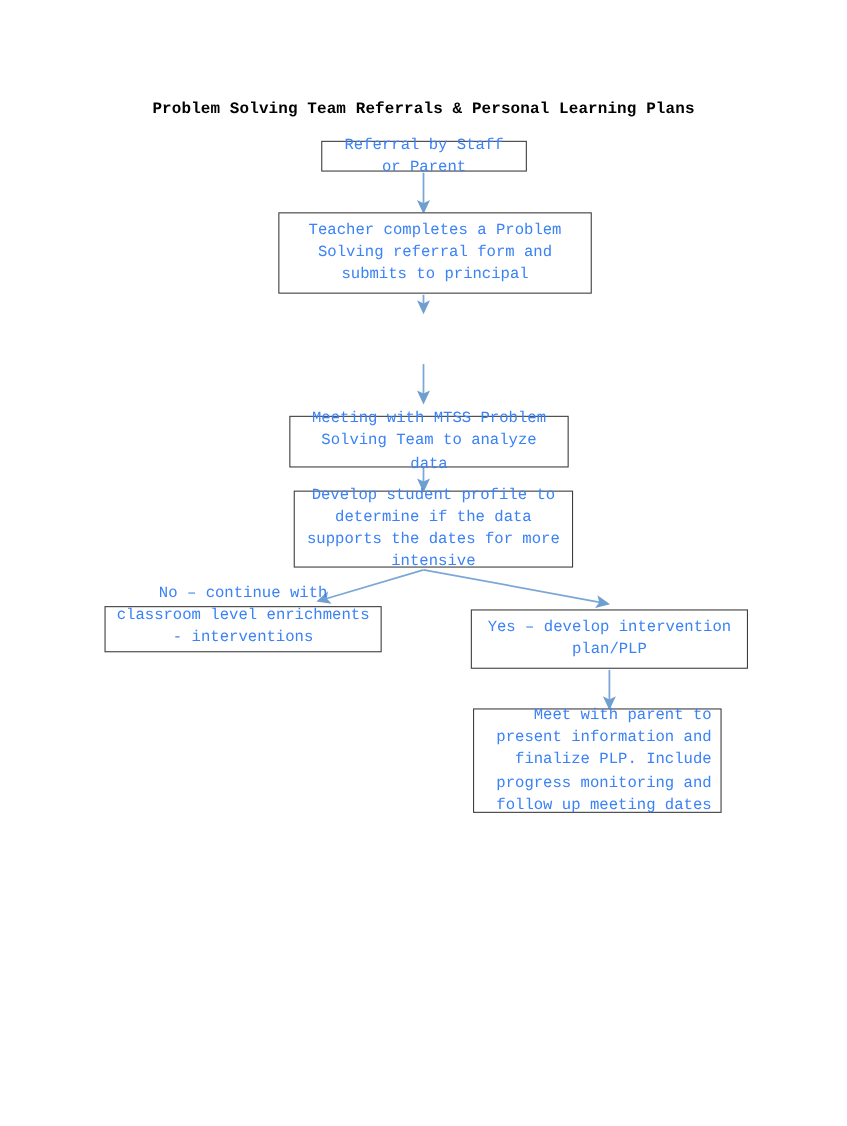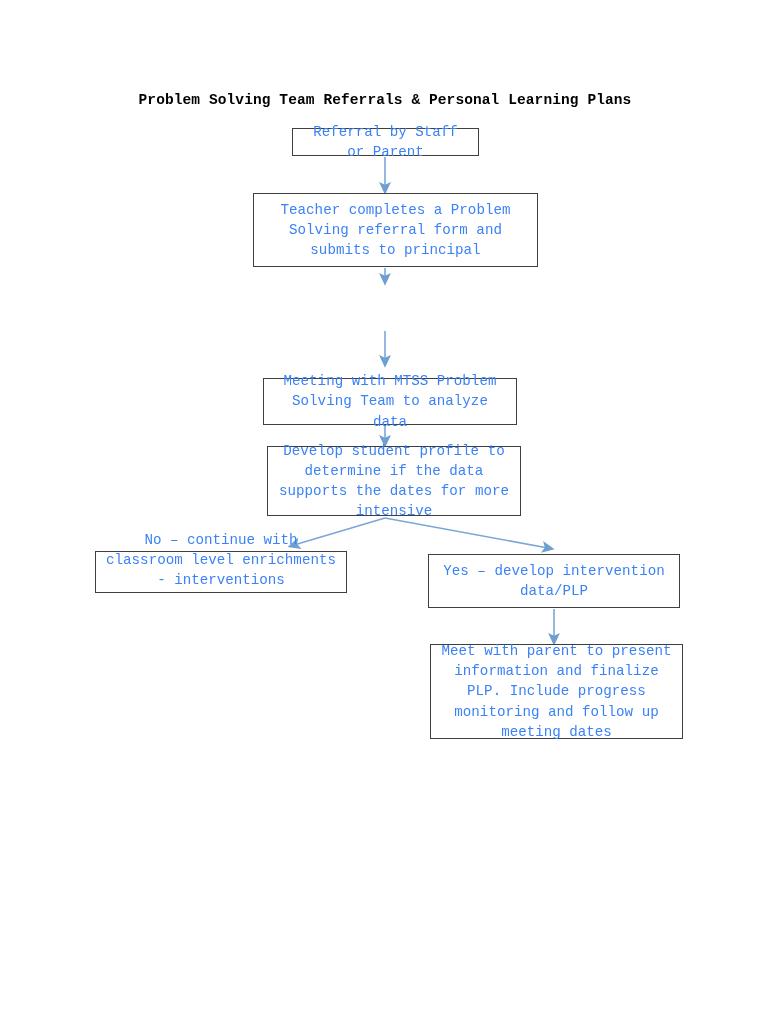--- a/index.html
+++ b/index.html
@@ -92,20 +92,20 @@
 
   <div class="node" style="left:267px; top:446px; width:254px; height:70px;">
     <span>Develop student profile to determine if the data supports the dates for more intensive</span>
   </div>
 
   <div class="node" style="left:95px; top:551px; width:252px; height:42px;align-items:flex-end;">
     <span>No – continue with classroom level enrichments - interventions</span>
   </div>
 
   <div class="node" style="left:428px; top:554px; width:252px; height:54px;">
-    <span>Yes – develop intervention data/PLP</span>
+    <span>Yes – develop intervention plan/PLP</span>
   </div>
 
-  <div class="node" style="left:430px; top:644px; width:253px; height:95px;">
+  <div class="node" style="left:430px; top:644px; width:226px; height:95px;text-align:right;">
     <span>Meet with parent to present information and finalize PLP. Include progress monitoring and follow up meeting dates</span>
   </div>
 
 </div>
 
 </body></html>

